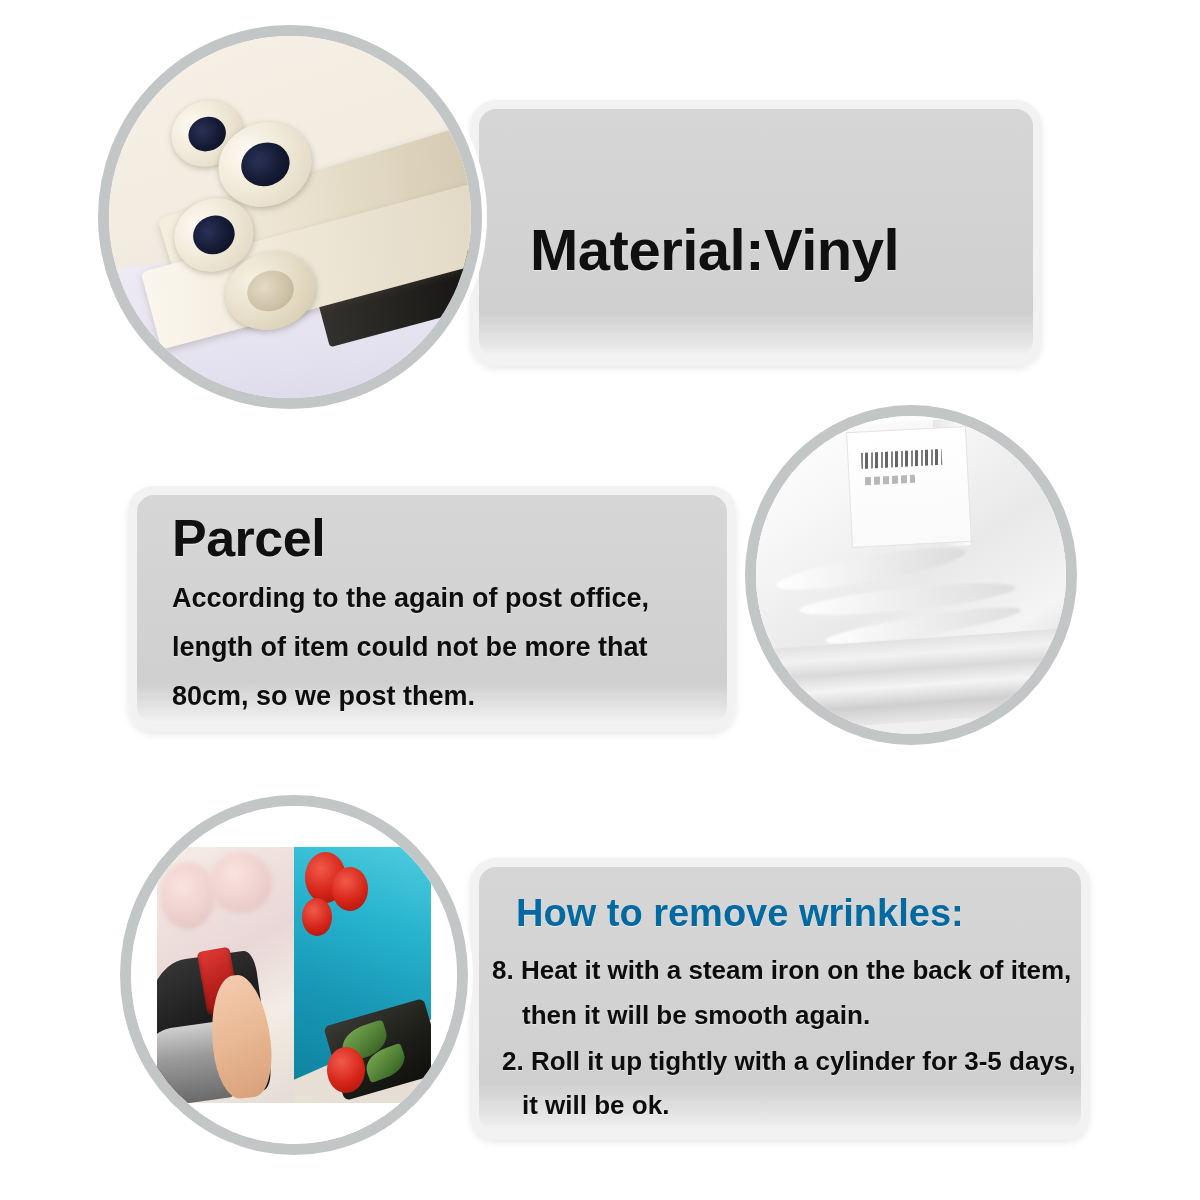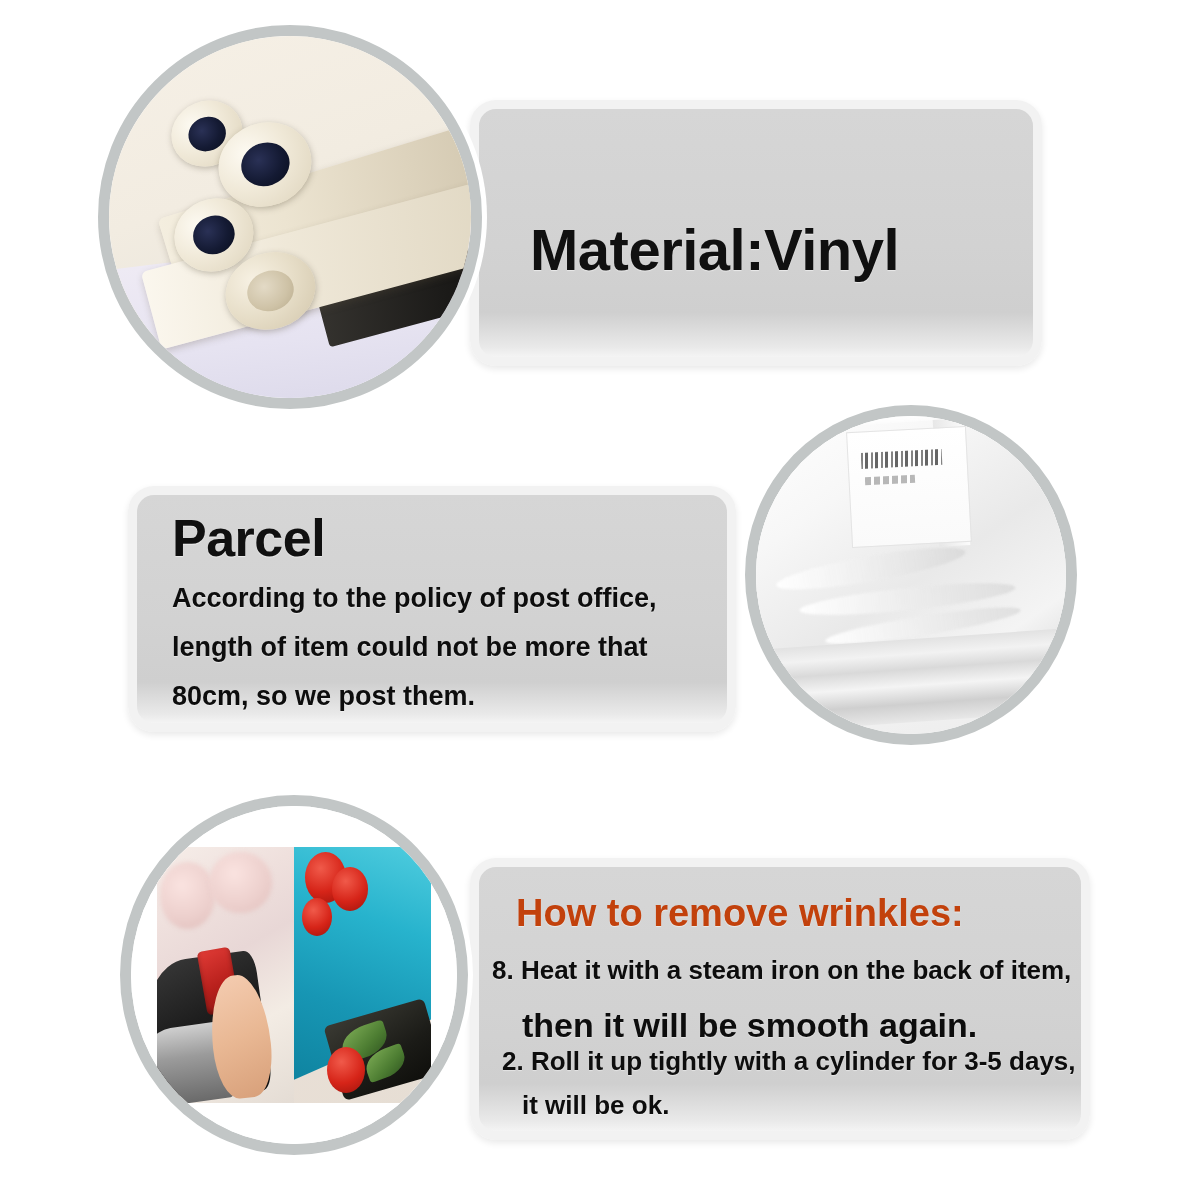--- a/index.html
+++ b/index.html
@@ -212,40 +212,40 @@
   }
   .body-line {
     position: absolute;
     color: #0d0d0d;
     font-weight: 700;
     white-space: nowrap;
     text-shadow: 0 1px 1px rgba(255,255,255,0.45);
   }
   .red-heading {
     position: absolute;
-    color: #c2410c;
+    color: #0369a1;
     font-weight: 700;
     white-space: nowrap;
     text-shadow: 0 1px 1px rgba(255,255,255,0.5);
   }
 
   
   #panel-material { left: 470px; top: 100px; width: 572px; height: 266px; }
   #material-heading { left: 530px; top: 168px; font-size: 58px; margin-top: 48px; }
 
   #panel-parcel { left: 128px; top: 486px; width: 608px; height: 246px; }
   #parcel-heading { left: 172px; top: 508px; font-size: 52px; }
   #parcel-line-1 { left: 172px; top: 583px; font-size: 27px; }
   #parcel-line-2 { left: 172px; top: 632px; font-size: 27px; }
   #parcel-line-3 { left: 172px; top: 681px; font-size: 27px; }
 
   #panel-wrinkles { left: 470px; top: 858px; width: 620px; height: 282px; }
   #wrinkles-heading { left: 516px; top: 892px; font-size: 38px; }
   #wrinkles-step-1a { left: 492px; top: 955px; font-size: 26px; }
-  #wrinkles-step-1b { left: 522px; top: 1000px; font-size: 34px; margin-top: 6px; }
+  #wrinkles-step-1b { left: 522px; top: 1000px; font-size: 26px; }
   #wrinkles-step-2a { left: 492px; top: 1046px; font-size: 26px; margin-left: 10px; }
   #wrinkles-step-2b { left: 522px; top: 1090px; font-size: 26px; text-align: right; }
 </style>
 </head>
 <body>
 
 <div class="panel" id="panel-material"></div>
 
 <div class="medallion" id="medallion-vinyl">
   <div class="photo">
@@ -284,21 +284,21 @@
       <div class="parcel-labeltext"></div>
       <div class="parcel-crinkle" style="left:6%;top:44%;width:62%;height:8%;transform:rotate(-10deg);"></div>
       <div class="parcel-crinkle" style="left:14%;top:54%;width:70%;height:7%;transform:rotate(-6deg);"></div>
       <div class="parcel-crinkle" style="left:22%;top:63%;width:64%;height:6%;transform:rotate(-9deg);"></div>
       <div class="parcel-stack"></div>
     </div>
   </div>
 </div>
 
 <div class="big-heading" id="parcel-heading">Parcel</div>
-<div class="body-line" id="parcel-line-1">According to the policy of post office,</div>
+<div class="body-line" id="parcel-line-1">According to the again of post office,</div>
 <div class="body-line" id="parcel-line-2">length of item could not be more that</div>
 <div class="body-line" id="parcel-line-3">80cm, so we post them.</div>
 
 <div class="panel" id="panel-wrinkles"></div>
 
 <div class="medallion" id="medallion-wrinkle">
   <div class="photo">
     <div class="wrinkle-scene">
       <div class="wrinkle-photo">
         <div class="wp-left">

